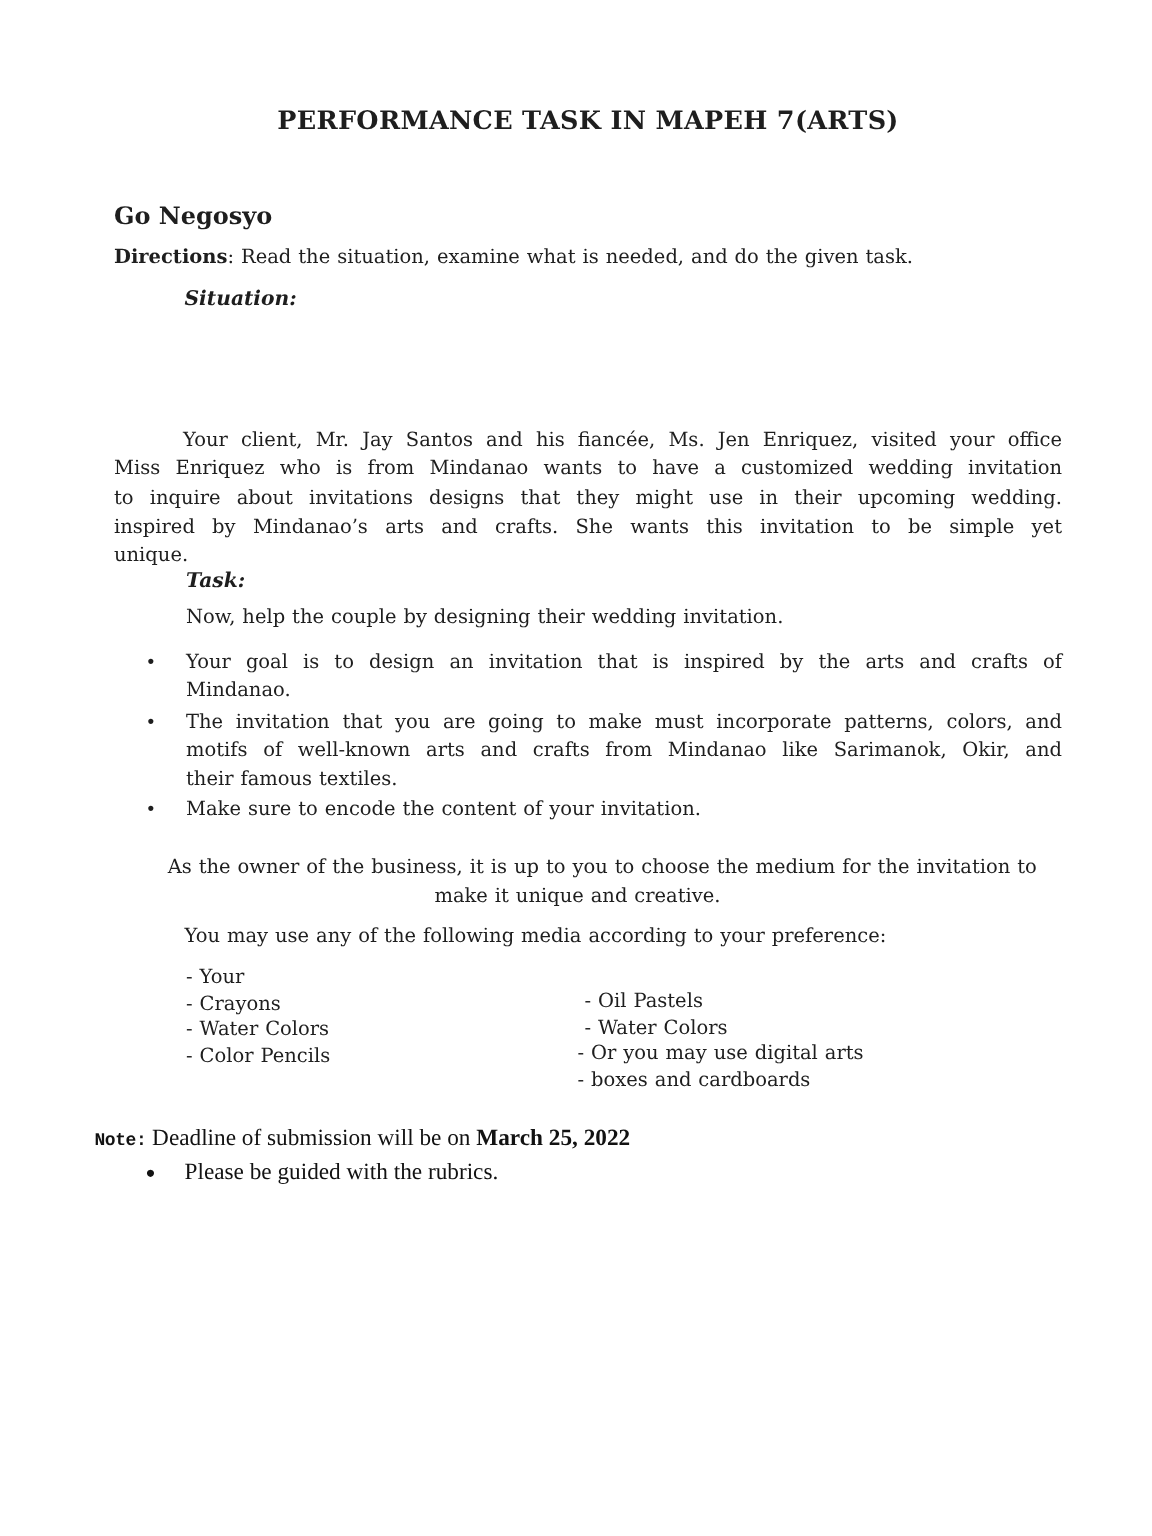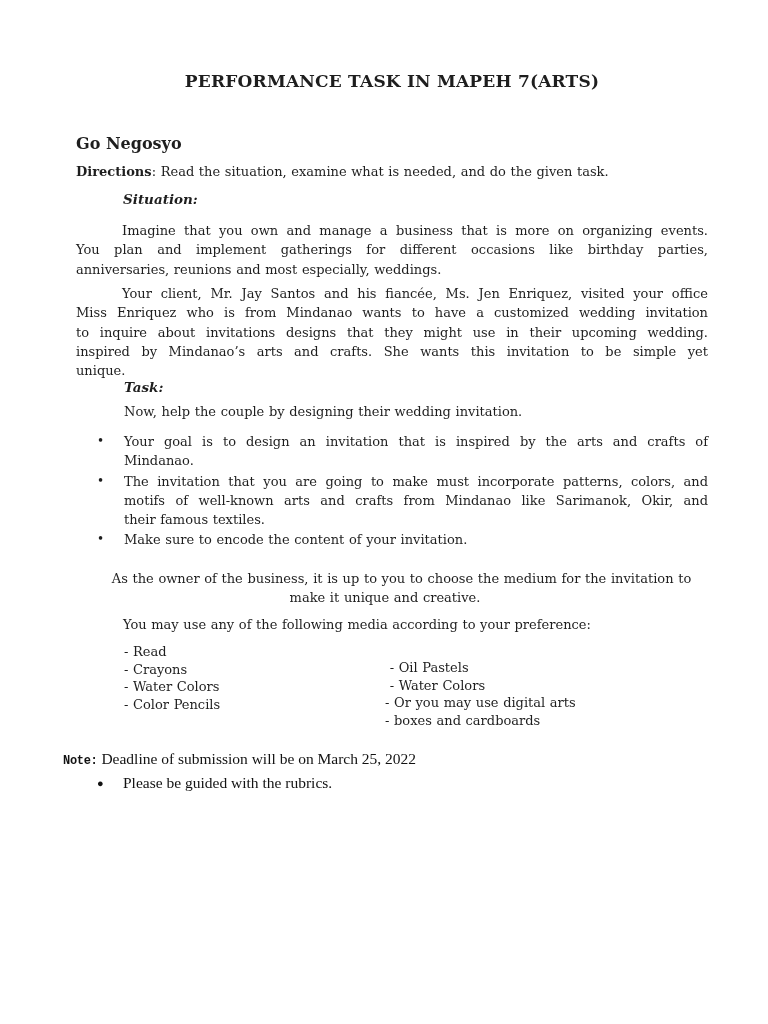--- a/index.html
+++ b/index.html
@@ -48,42 +48,37 @@
   .pl{text-align:center;}
   .as-owner{left:57px;top:570px;width:656px;line-height:18.5px;word-spacing:.5px;}
   .as-owner > div:first-child{text-indent:33px;}
   .media-intro{left:123px;top:617px;width:560px;word-spacing:.5px;}
   .media-col{top:643px;line-height:17.5px;white-space:pre;word-spacing:.5px;}
   .media-left{left:124px;}
   .media-right{left:385px;margin-top:16px;}
   .note-block{left:63px;top:749px;width:660px;font-family:"Liberation Serif", serif;font-size:15.5px;color:#121212;}
   .note-line{line-height:19px;white-space:pre-wrap;}
   .note-label{font-family:"Liberation Mono", monospace;font-weight:bold;font-size:12px;letter-spacing:-.3px;}
-  .note-date{font-weight:normal;text-align:center;}
+  .note-date{font-weight:bold;text-align:center;}
   .note-bullet-line{position:relative;margin-top:2px;padding-left:60px;line-height:19px;}
   .nbmark{position:absolute;left:34px;top:1px;font-size:11px;}
 </style>
 </head>
 <body>
 
 <div class="page">
 
   <div class="abs doc-title">PERFORMANCE TASK IN MAPEH 7(ARTS)</div>
 
   <div class="abs go-heading">Go Negosyo</div>
 
   <div class="abs directions"><b>Directions</b><span>: Read the situation, examine what is needed, and do the given task.</span></div>
 
   <div class="abs sub-label situation-label">Situation:</div>
 
-  <div class="abs para para1 indent-first">
-      <div class="jl">Imagine that you own and manage a business that is more on organizing events.</div>
-      <div class="jl">You plan and implement gatherings for different occasions like birthday parties,</div>
-      <div class="jl last">anniversaries, reunions and most especially, weddings.</div>
-    </div>
 
   <div class="abs para para2 indent-first">
       <div class="jl">Your client, Mr. Jay Santos and his fiancée, Ms. Jen Enriquez, visited your office</div>
       <div class="jl">Miss Enriquez who is from Mindanao wants to have a customized wedding invitation</div>
       <div class="jl">to inquire about invitations designs that they might use in their upcoming wedding.</div>
       <div class="jl">inspired by Mindanao’s arts and crafts. She wants this invitation to be simple yet</div>
       <div class="jl last">unique.</div>
     </div>
 
   <div class="abs sub-label task-label">Task:</div>
@@ -114,21 +109,21 @@
     </div>
   </div>
 
   <div class="abs as-owner">
       <div class="pl">As the owner of the business, it is up to you to choose the medium for the invitation to</div>
       <div class="pl last">make it unique and creative.</div>
     </div>
 
   <div class="abs media-intro">You may use any of the following media according to your preference:</div>
 
-  <div class="abs media-col media-left"><div class="ml">- Read</div><div class="ml">- Crayons</div><div class="ml">- Water Colors</div><div class="ml last">- Color Pencils</div></div>
+  <div class="abs media-col media-left"><div class="ml">- Your</div><div class="ml">- Crayons</div><div class="ml">- Water Colors</div><div class="ml last">- Color Pencils</div></div>
 
   <div class="abs media-col media-right"><div class="ml"> - Oil Pastels</div><div class="ml"> - Water Colors</div><div class="ml">- Or you may use digital arts</div><div class="ml last">- boxes and cardboards</div></div>
 
   <div class="abs note-block">
     <div class="note-line"><span class="note-label">Note:</span><span> Deadline of submission will be on </span><span class="note-date">March 25, 2022</span></div>
     <div class="note-bullet-line"><span class="nbmark">●</span><span>Please be guided with the rubrics.</span></div>
   </div>
 
 </div>
 

